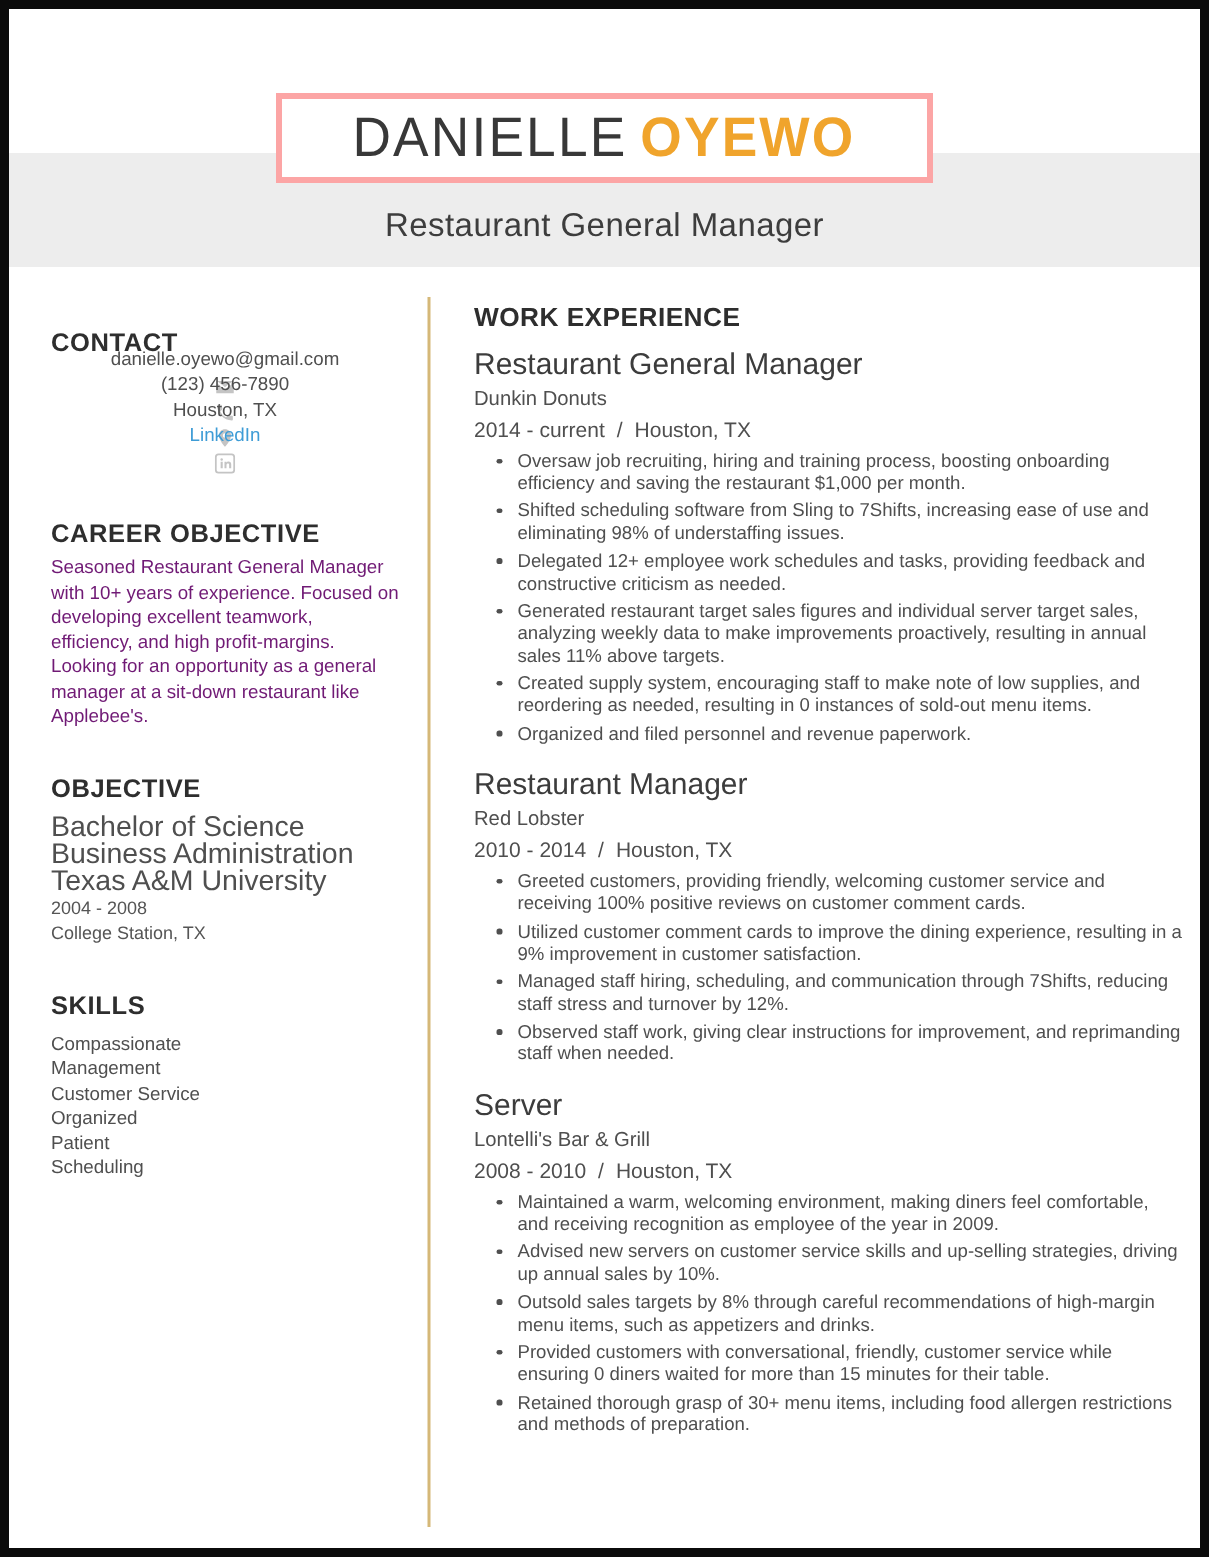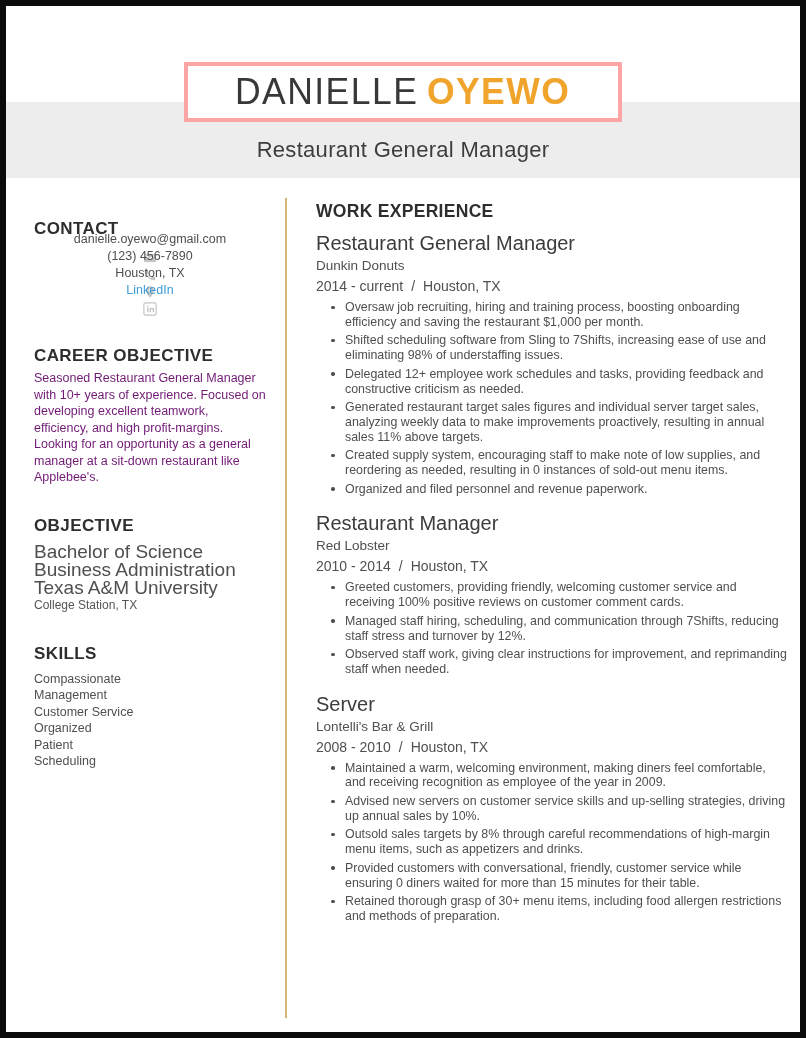--- a/index.html
+++ b/index.html
@@ -118,20 +118,21 @@
       <div class="section-heading">CAREER OBJECTIVE</div>
       <div class="objective-text">Seasoned Restaurant General Manager with 10+ years of experience. Focused on developing excellent teamwork, efficiency, and high profit-margins. Looking for an opportunity as a general manager at a sit-down restaurant like Applebee's.</div>
     </div>
 
     <div class="mt-lg">
       <div class="section-heading">OBJECTIVE</div>
       <div class="edu-block">
         <div class="edu-line">Bachelor of Science</div>
         <div class="edu-line">Business Administration</div>
         <div class="edu-line">Texas A&amp;M University</div>
+        <div class="edu-sub">2004 - 2008</div>
         <div class="edu-sub">College Station, TX</div>
       </div>
     </div>
 
     <div class="mt-lg">
       <div class="section-heading">SKILLS</div>
       <div class="skills-list">
         <div class="skill-item">Compassionate</div>
         <div class="skill-item">Management</div>
         <div class="skill-item">Customer Service</div>
@@ -163,20 +164,21 @@
     </div>
 
     <div class="job">
       <div class="job-title">Restaurant Manager</div>
       <div class="job-company">Red Lobster</div>
       <div class="job-dates">
         <span>2010 - 2014</span><span class="sep">/</span><span>Houston, TX</span>
       </div>
       <ul class="bullets">
         <li>Greeted customers, providing friendly, welcoming customer service and receiving 100% positive reviews on customer comment cards.</li>
+        <li>Utilized customer comment cards to improve the dining experience, resulting in a 9% improvement in customer satisfaction.</li>
         <li>Managed staff hiring, scheduling, and communication through 7Shifts, reducing staff stress and turnover by 12%.</li>
         <li>Observed staff work, giving clear instructions for improvement, and reprimanding staff when needed.</li>
       </ul>
     </div>
 
     <div class="job">
       <div class="job-title">Server</div>
       <div class="job-company">Lontelli's Bar &amp; Grill</div>
       <div class="job-dates">
         <span>2008 - 2010</span><span class="sep">/</span><span>Houston, TX</span>

